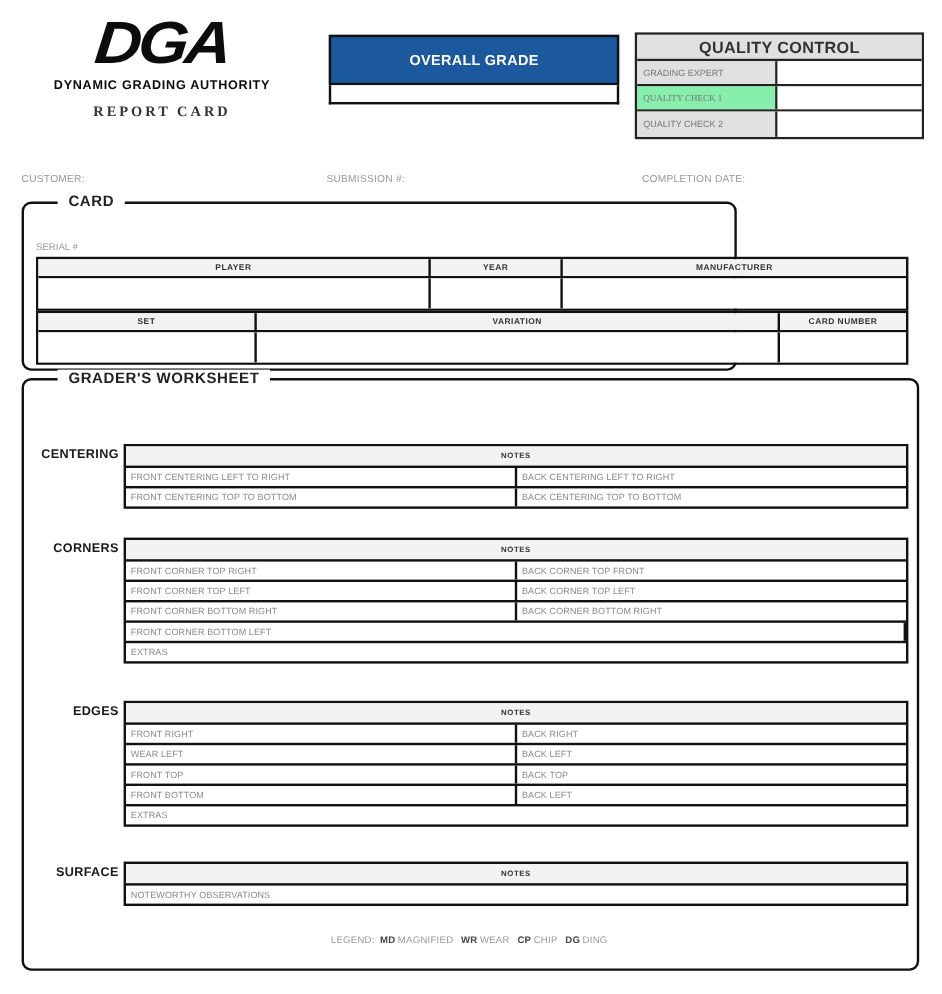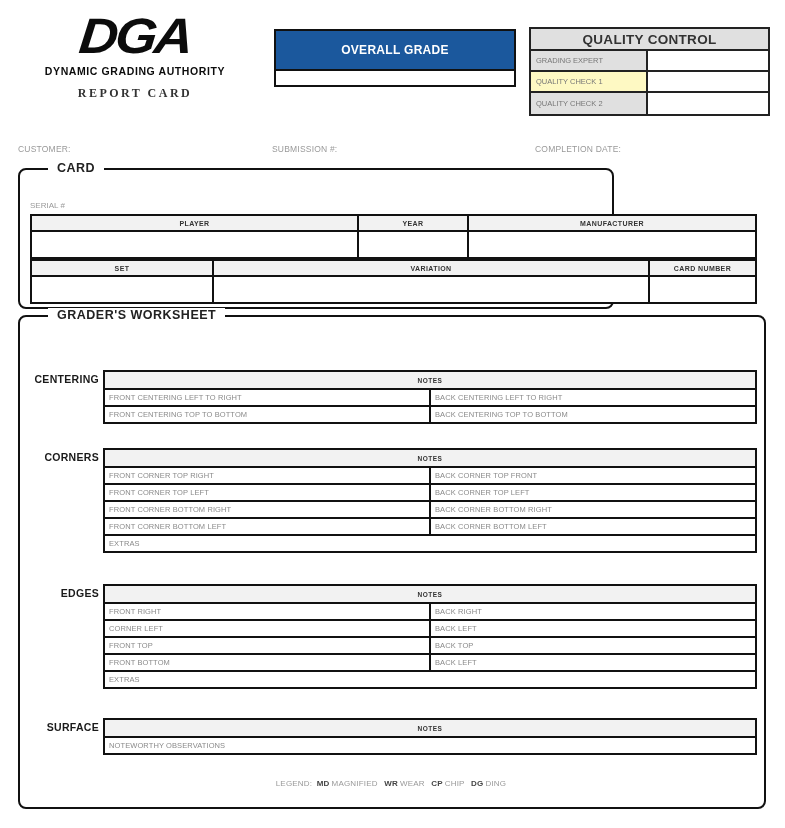--- a/index.html
+++ b/index.html
@@ -126,21 +126,21 @@
     <div class="og-value"></div>
   </div>
 
   <div class="qc">
     <div class="qc-header" style="background:#e0e0e0;">QUALITY CONTROL</div>
     <div class="qc-row">
       <div class="qc-label" style="background:#e0e0e0;">GRADING EXPERT</div>
       <div class="qc-value"></div>
     </div>
     <div class="qc-row">
-      <div class="qc-label" style="background:#fef9c3;">QUALITY CHECK 1</div>
+      <div class="qc-label" style="background:#86efac;font-family:Liberation Serif, serif;">QUALITY CHECK 1</div>
       <div class="qc-value"></div>
     </div>
     <div class="qc-row">
       <div class="qc-label" style="background:#e0e0e0;">QUALITY CHECK 2</div>
       <div class="qc-value"></div>
     </div>
   </div>
 
   <div class="info-item info-customer">
     <span>CUSTOMER:</span>
@@ -216,38 +216,37 @@
         <div class="ws-row">
           <div class="ws-cell ws-cell-front">FRONT CORNER TOP LEFT</div>
           <div class="ws-cell">BACK CORNER TOP LEFT</div>
         </div>
         <div class="ws-row">
           <div class="ws-cell ws-cell-front">FRONT CORNER BOTTOM RIGHT</div>
           <div class="ws-cell">BACK CORNER BOTTOM RIGHT</div>
         </div>
         <div class="ws-row">
           <div class="ws-cell ws-cell-front">FRONT CORNER BOTTOM LEFT</div>
-          <div class="ws-cell">BACK CORNER BOTTOM LEFT</div>
         </div>
         <div class="ws-row">
           <div class="ws-cell ws-full">EXTRAS</div>
         </div>
       </div>
     </div>
 
     <div class="ws-section sec-edges">
       <div class="ws-label">EDGES</div>
       <div class="ws-table">
         <div class="ws-notes">NOTES</div>
         <div class="ws-row">
           <div class="ws-cell ws-cell-front">FRONT RIGHT</div>
           <div class="ws-cell">BACK RIGHT</div>
         </div>
         <div class="ws-row">
-          <div class="ws-cell ws-cell-front">CORNER LEFT</div>
+          <div class="ws-cell ws-cell-front">WEAR LEFT</div>
           <div class="ws-cell">BACK LEFT</div>
         </div>
         <div class="ws-row">
           <div class="ws-cell ws-cell-front">FRONT TOP</div>
           <div class="ws-cell">BACK TOP</div>
         </div>
         <div class="ws-row">
           <div class="ws-cell ws-cell-front">FRONT BOTTOM</div>
           <div class="ws-cell">BACK LEFT</div>
         </div>

